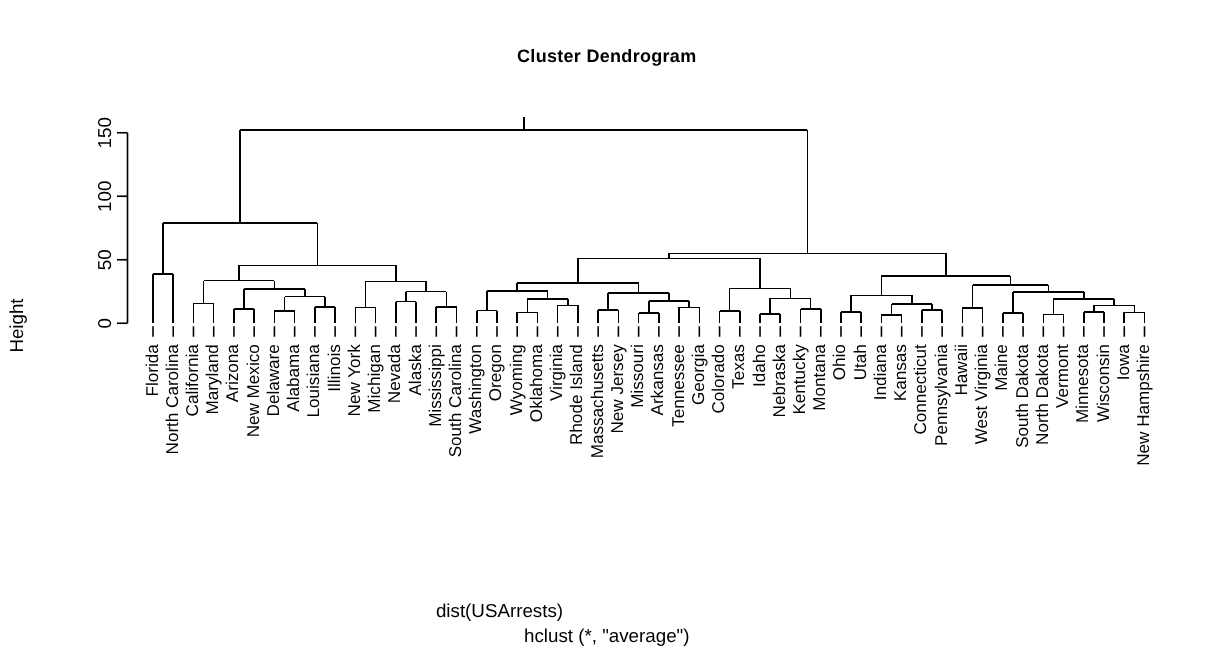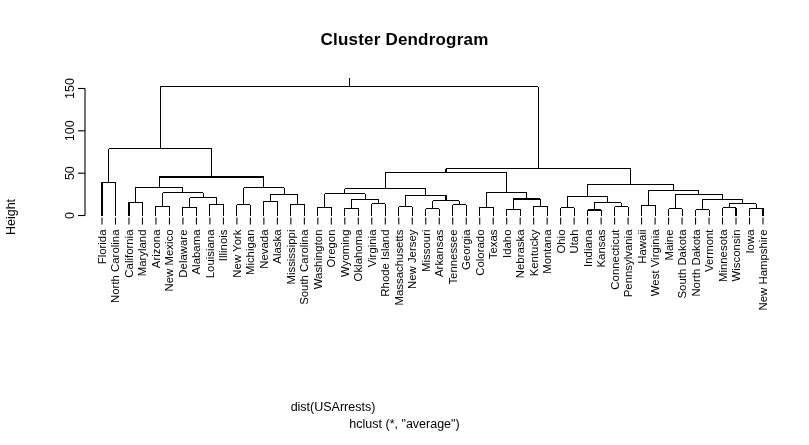--- a/index.html
+++ b/index.html
@@ -1,21 +1,21 @@
 <!DOCTYPE html>
 <html><head>
 <meta charset="utf-8">
 <style>
   html,body{margin:0;padding:0;background:#ffffff;}
   body{width:809px;height:445px;overflow:hidden;
        font-family:"Liberation Sans", sans-serif;color:#000;}
   #root{position:relative;width:809px;height:445px;}
   #title{
     position:absolute;left:0;top:30px;width:809px;text-align:center;
-    font-size:17px;font-weight:bold;letter-spacing:.2px;
+    font-size:12px;font-weight:bold;letter-spacing:.2px;
   }
   #ylab{
     position:absolute;left:-19px;top:210px;width:60px;text-align:center;
     font-size:12.5px;transform:rotate(-90deg);transform-origin:center center;
   }
   #caption1{position:absolute;left:0;top:400px;width:666px;text-align:center;font-size:12.5px;}
   #caption2{position:absolute;left:0;top:417px;width:809px;text-align:center;font-size:12.5px;}
   svg{position:absolute;left:0;top:0;display:block;}
   .tlabel{
     font-family:"Liberation Sans", sans-serif;font-size:11.4px;fill:#000;

